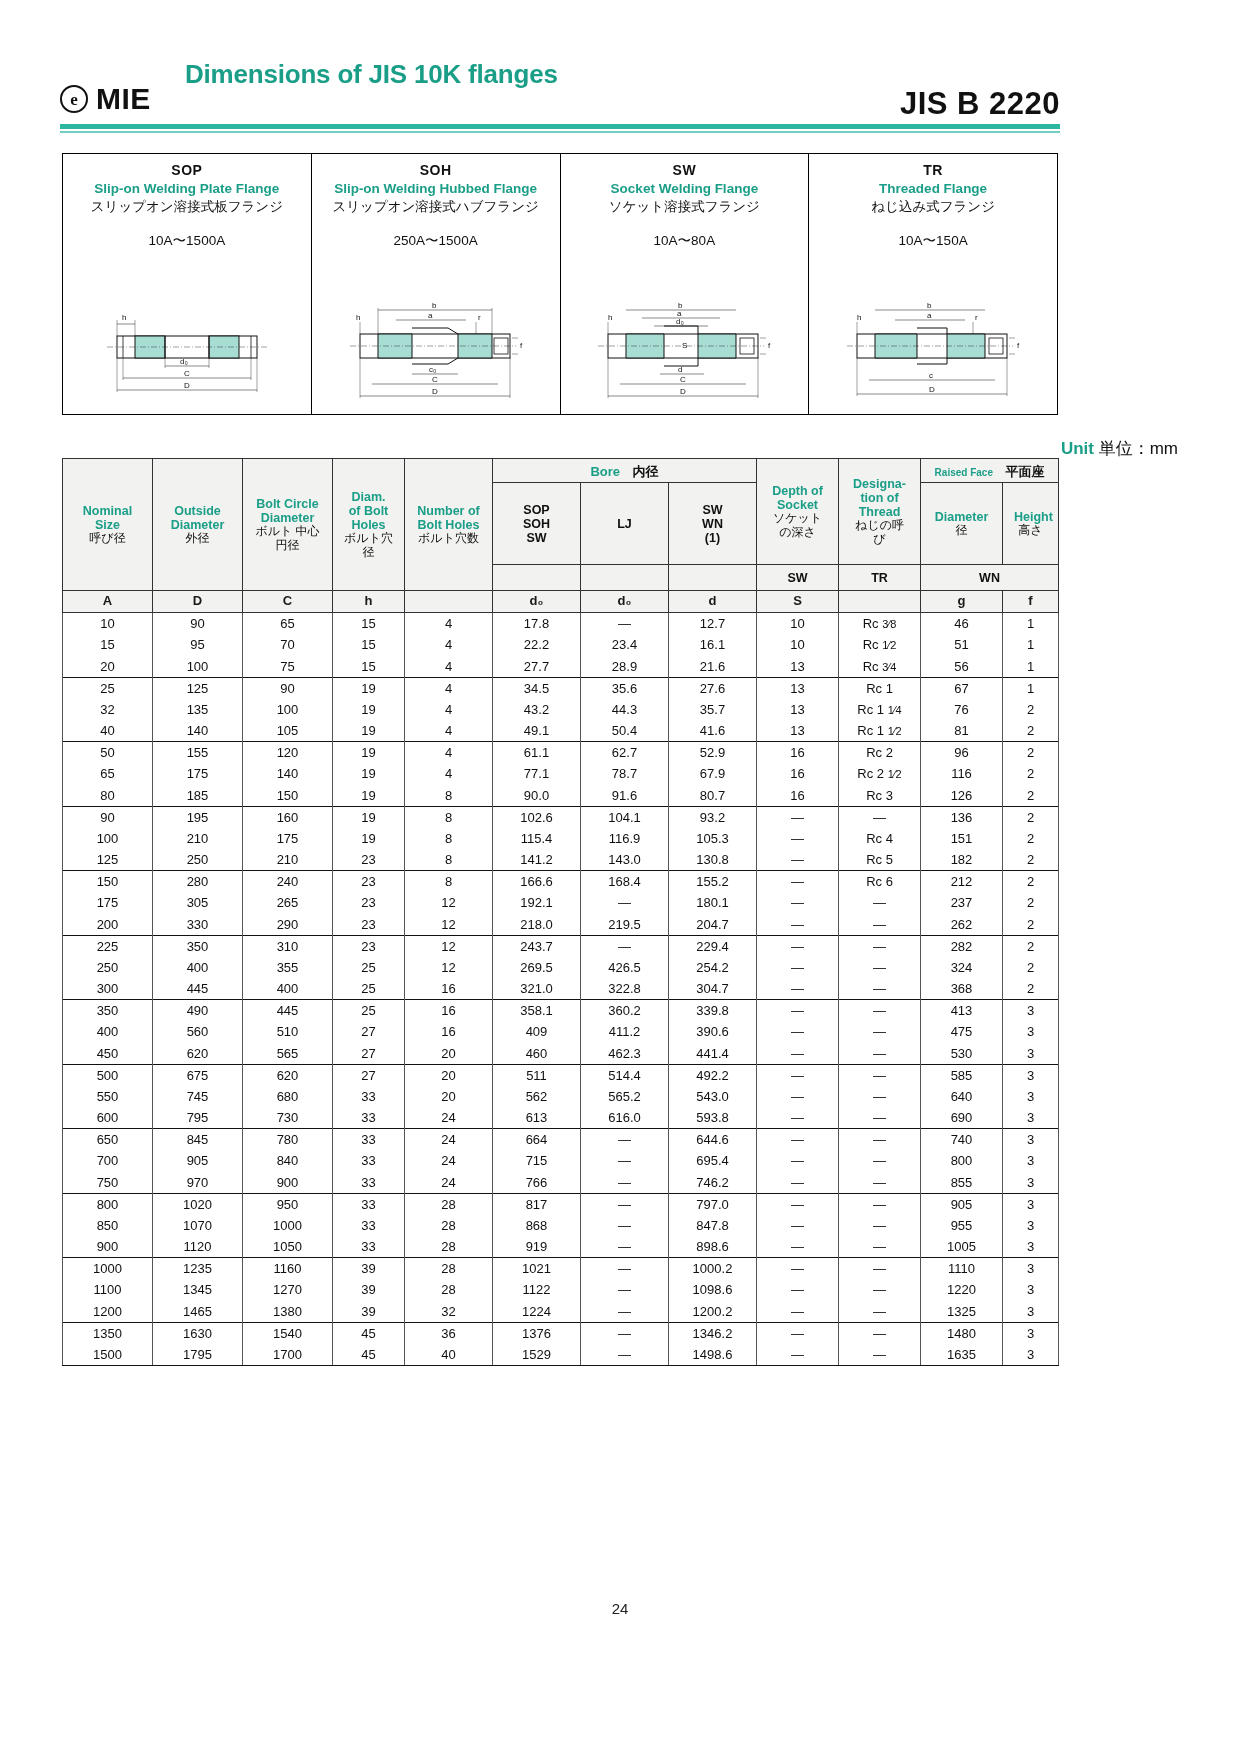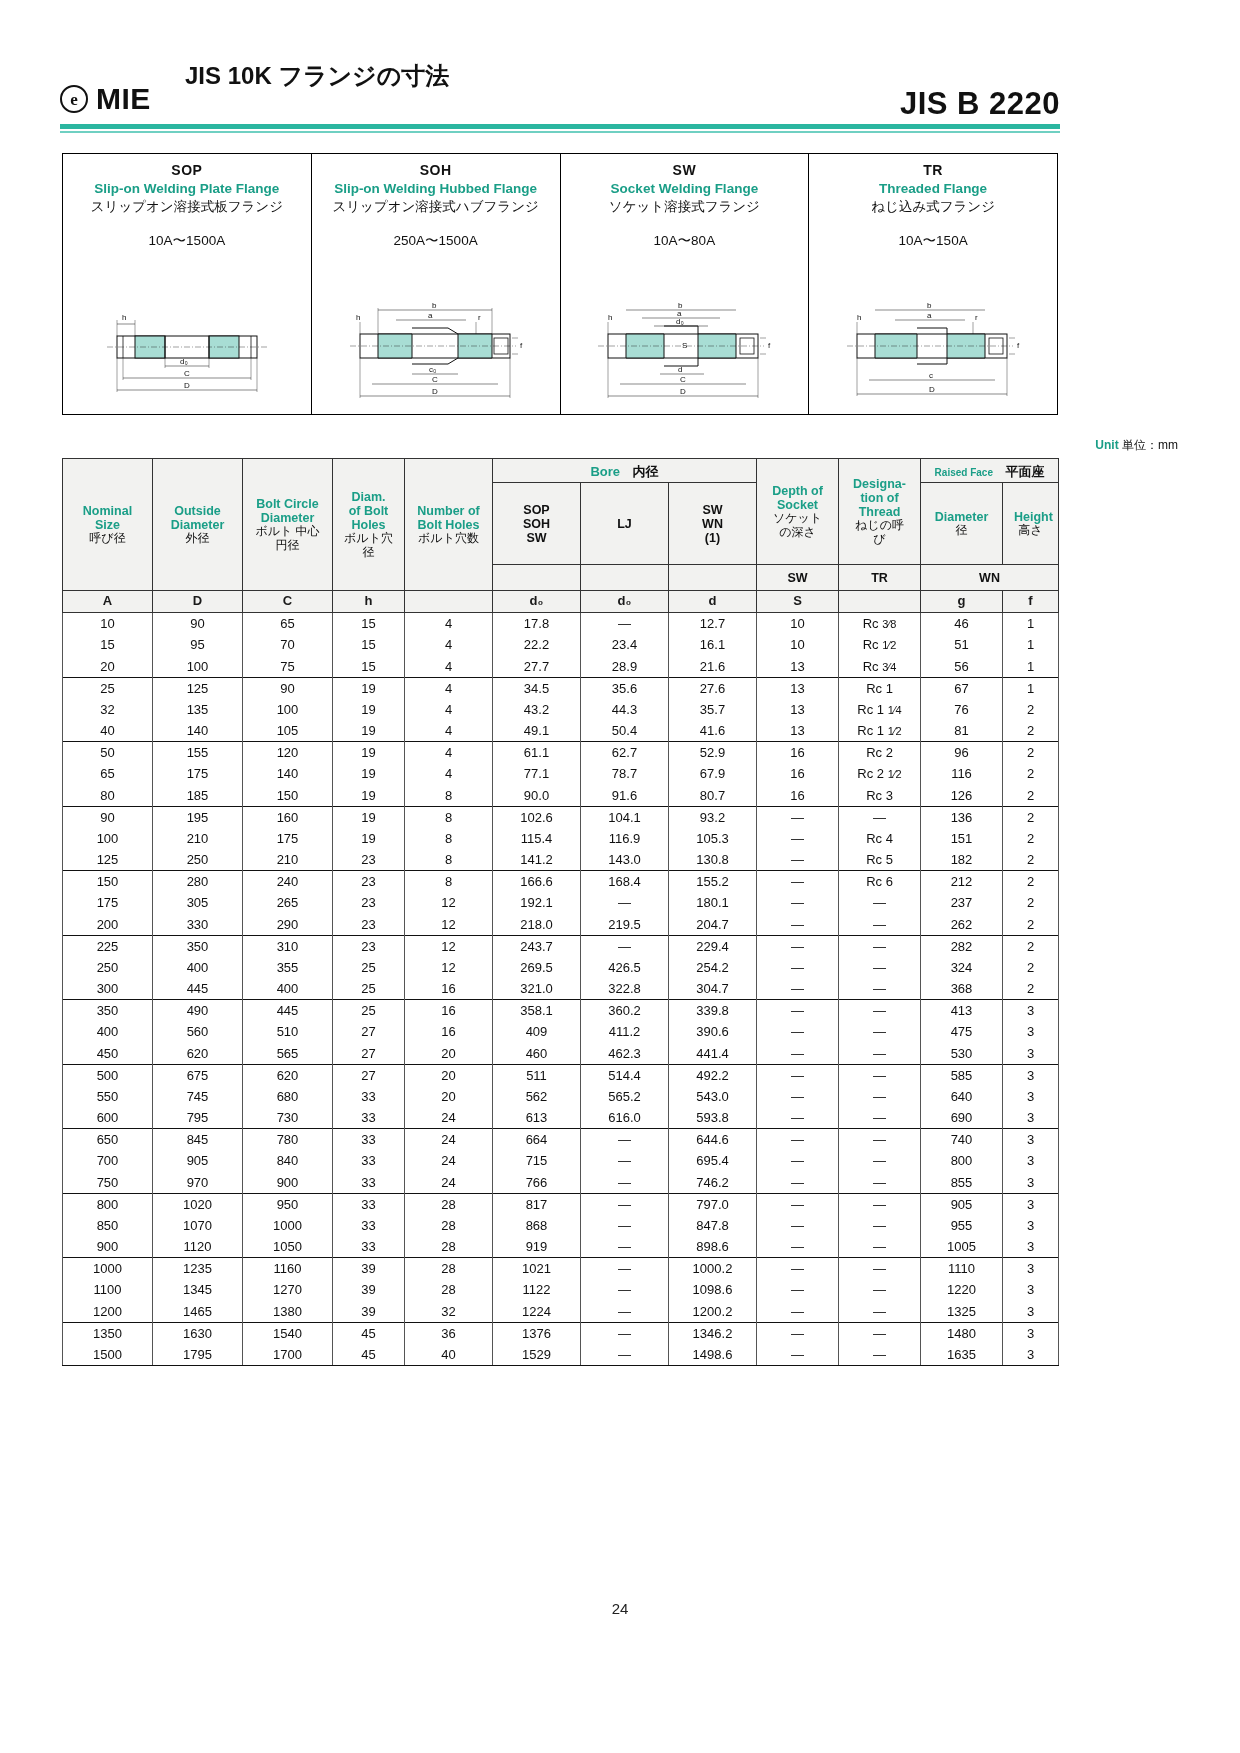--- a/index.html
+++ b/index.html
@@ -37,21 +37,21 @@
   }
   .dbox { flex:1 1 0; border-right:1.5px solid #000; position:relative; padding-top:8px; }
   .dbox:last-child { border-right:none; }
   .dcode { text-align:center; font-size:14px; font-weight:bold; color:#111; letter-spacing:0.5px; }
   .dname-en { text-align:center; font-size:13.5px; font-weight:bold; color:#1a9e87; margin-top:3px; }
   .dname-ja { text-align:center; font-size:13.5px; color:#111; margin-top:2px; }
   .drange { text-align:center; font-size:13.5px; color:#111; margin-top:16px; }
   .dfig { position:absolute; left:0; right:0; bottom:6px; height:120px; }
 
   
-  .unit-line { position:absolute; right:62px; top:437px; font-size:12px; }
+  .unit-line { position:absolute; right:62px; top:437px; font-size:17px; }
   .unit-en { color:#1a9e87; font-weight:bold; }
   .unit-ja { color:#111; }
 
   
   .tbl-wrap { position:absolute; left:62px; top:458px; width:996px; }
   table.main { border-collapse:collapse; width:996px; table-layout:fixed; }
   table.main th, table.main td {
     border:1px solid #333; padding:0; text-align:center; vertical-align:middle;
   }
   table.main thead th { background:#f2f2f0; line-height:1.12; padding:2px 11px; }
@@ -82,21 +82,21 @@
 <body>
 
 <div class="page">
 
   <div class="header">
     <div class="brand">
       <span class="brand-mark">e</span>
       <span class="brand-name">MIE</span>
     </div>
     <div class="title-block">
-      <div class="title-ja">JIS 10K フランジの寸法</div>
+      <div class="title-en">Dimensions of JIS 10K flanges</div>
     </div>
     <div class="std-code">JIS B 2220</div>
   </div>
   <div class="rule-teal"></div>
   <div class="rule-teal2"></div>
 
   <div class="diagrams">
 
     <div class="dbox">
       <div class="dcode">SOP</div>

